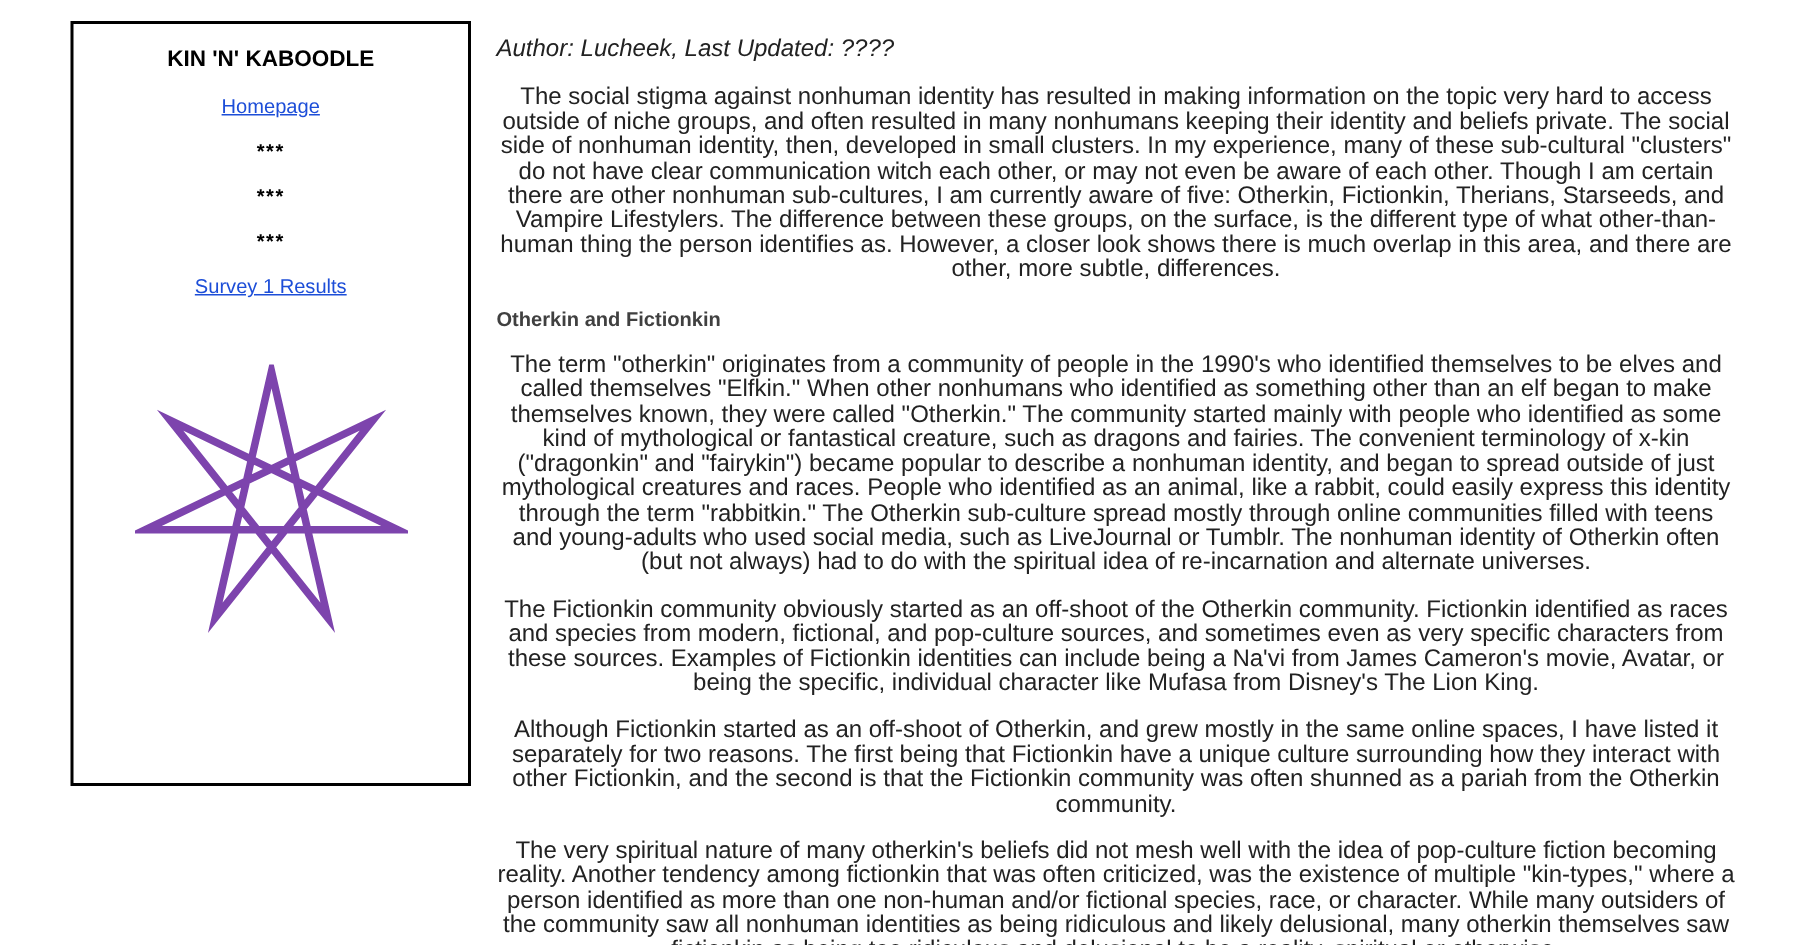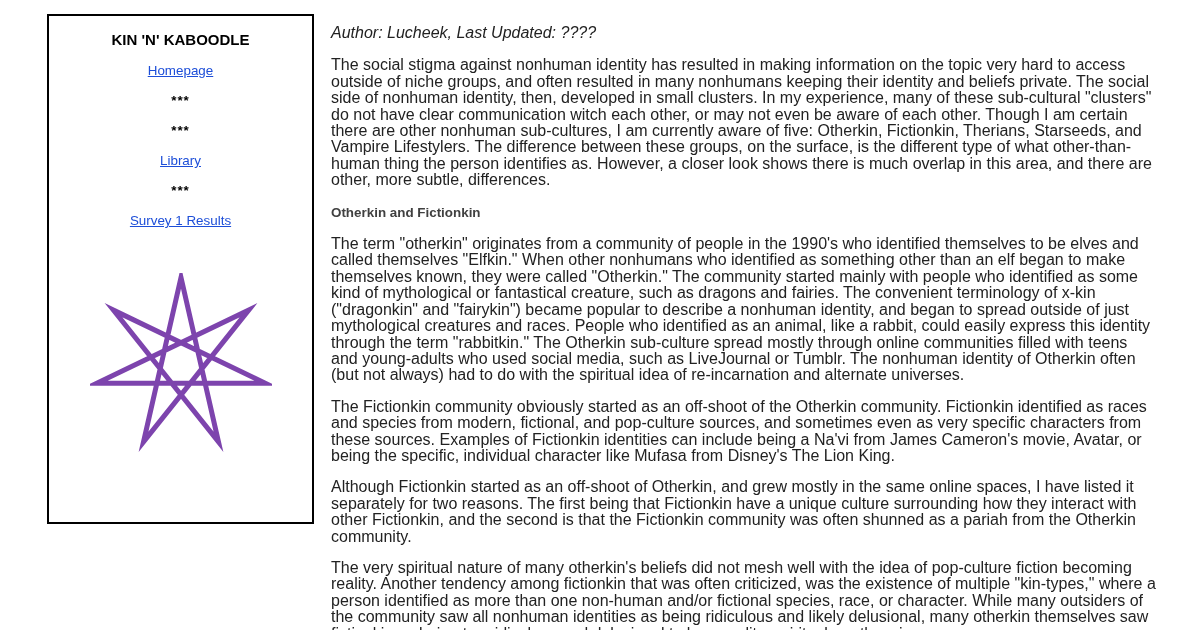--- a/index.html
+++ b/index.html
@@ -57,20 +57,21 @@
     width: 826px;
   }
   .byline {
     font-style: italic;
     margin: 0 0 16px 0;
     line-height: 16.4px;
   }
   .para {
     margin: 15px 0;
     line-height: 16.4px;
+    text-align: center;
   }
   .section-heading {
     font-size: 13.4px;
     font-weight: bold;
     margin: 16px 0 15px 0;
     line-height: 16.4px;
     color: #404040;
   }
 </style>
 </head>
@@ -81,23 +82,20 @@
   <aside class="sidebar">
     <h1 class="site-title">KIN 'N' KABOODLE</h1>
 
     <p class="nav-block">
       <a href="#">Homepage</a>
     </p>
     <p class="sep">***</p>
 
     <p class="sep">***</p>
 
-    <p class="nav-block">
-      <a href="#">Library</a>
-    </p>
     <p class="sep">***</p>
 
     <p class="nav-block">
       <a href="#">Survey 1 Results</a>
     </p>
 
     <div class="star-wrap">
       <svg width="182" height="182" viewBox="0 0 200 200" aria-hidden="true">
         <path d="M100 5 L141.2 185.6 L25.7 40.8 L192.6 121.1 L7.4 121.1 L174.3 40.8 L58.8 185.6 Z" fill="none" stroke-width="5.5" stroke-miterlimit="12" stroke="#7d44ad"></path>
       </svg>

